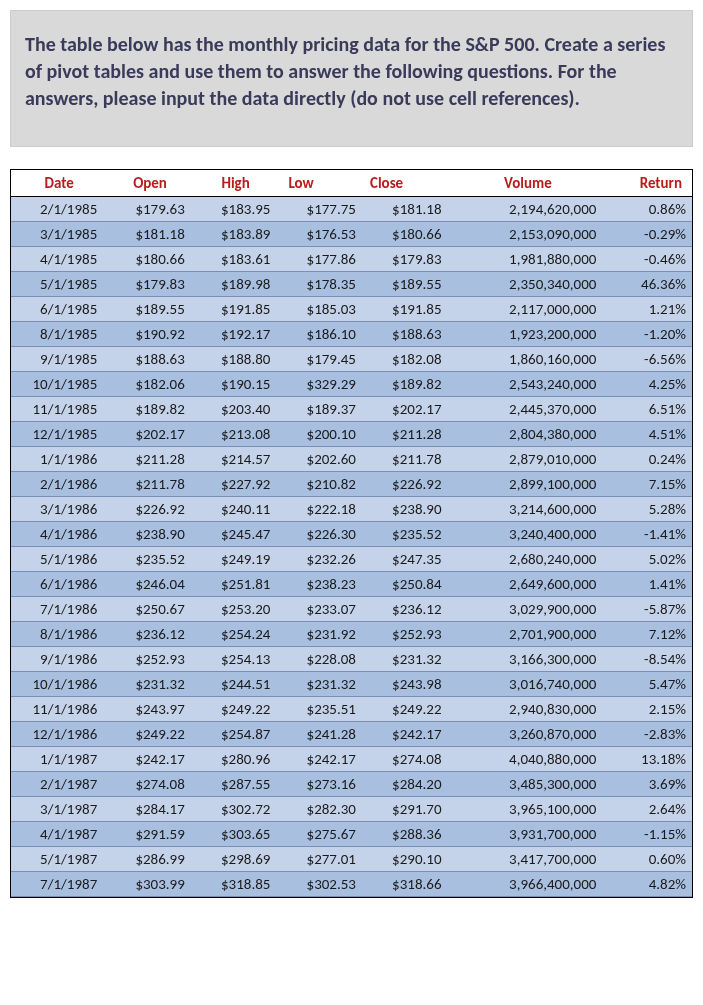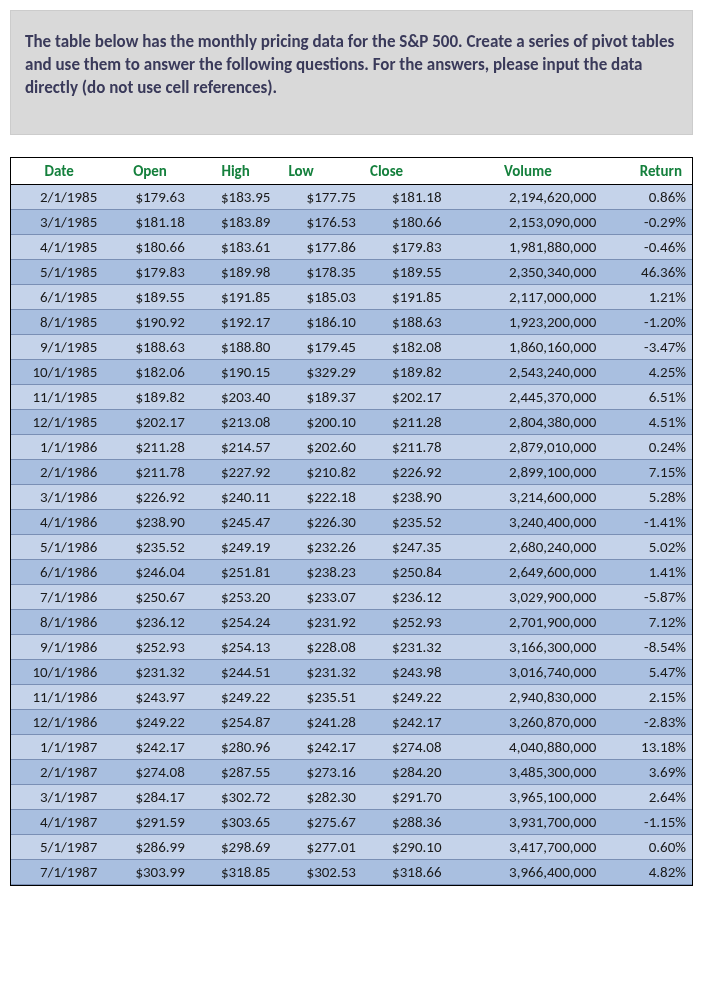--- a/index.html
+++ b/index.html
@@ -6,21 +6,21 @@
     margin: 0;
     padding: 10px;
     font-family: Calibri, Arial, sans-serif;
     background: #fff;
     width: 703px;
     box-sizing: border-box;
   }
   .instructions {
     background: #d9d9d9;
     padding: 20px 14px 34px 14px;
-    font-size: 17px;
+    font-size: 20px;
     font-weight: bold;
     color: #3a3a5a;
     line-height: 1.35;
     border: 1px solid #ccc;
     box-sizing: border-box;
   }
   .table-wrap {
     margin-top: 22px;
     border: 1.5px solid #000;
     box-sizing: border-box;
@@ -28,21 +28,21 @@
   table {
     border-collapse: collapse;
     width: 100%;
     font-size: 15px;
   }
   thead th {
     background: #fff;
     border-bottom: 1.5px solid #000;
     padding: 4px 6px;
     font-weight: bold;
-    color: #15803d;
+    color: #b91c1c;
   }
   tbody td {
     padding: 3px 6px;
     border-bottom: 1px solid #7a8fb5;
     color: #1a1a1a;
     white-space: nowrap;
   }
   tbody tr:nth-child(odd) td {
     background: #c5d3ea;
   }
@@ -158,21 +158,21 @@
           <td class="volume">1,923,200,000</td>
           <td class="return">-1.20%</td>
         </tr>
         <tr>
           <td class="date">9/1/1985</td>
           <td class="open">$188.63</td>
           <td class="high">$188.80</td>
           <td class="low">$179.45</td>
           <td class="close">$182.08</td>
           <td class="volume">1,860,160,000</td>
-          <td class="return">-3.47%</td>
+          <td class="return">-6.56%</td>
         </tr>
         <tr>
           <td class="date">10/1/1985</td>
           <td class="open">$182.06</td>
           <td class="high">$190.15</td>
           <td class="low">$329.29</td>
           <td class="close">$189.82</td>
           <td class="volume">2,543,240,000</td>
           <td class="return">4.25%</td>
         </tr>

